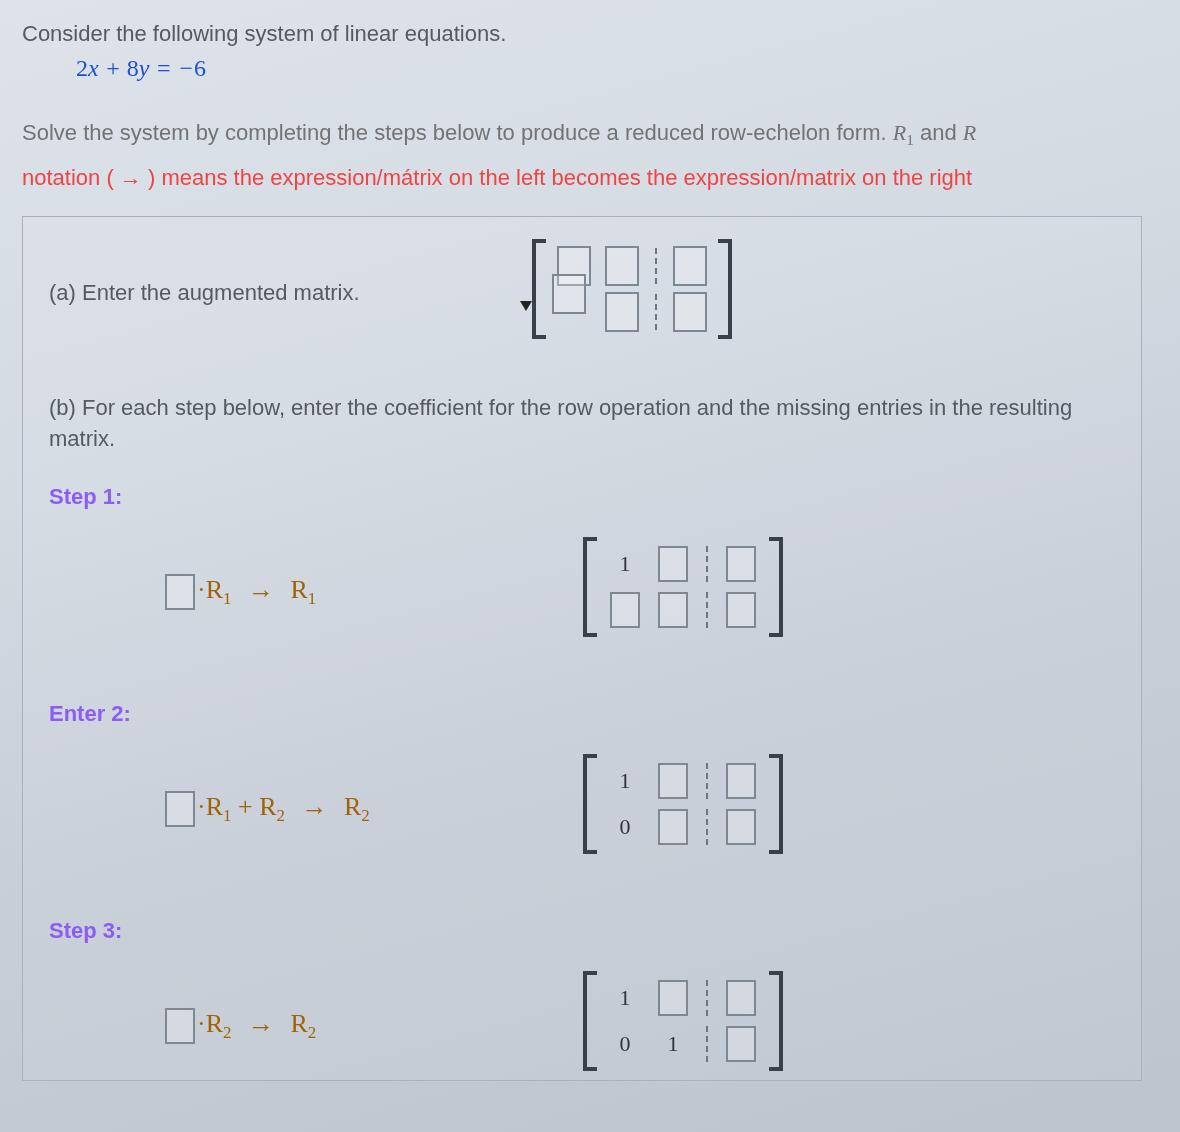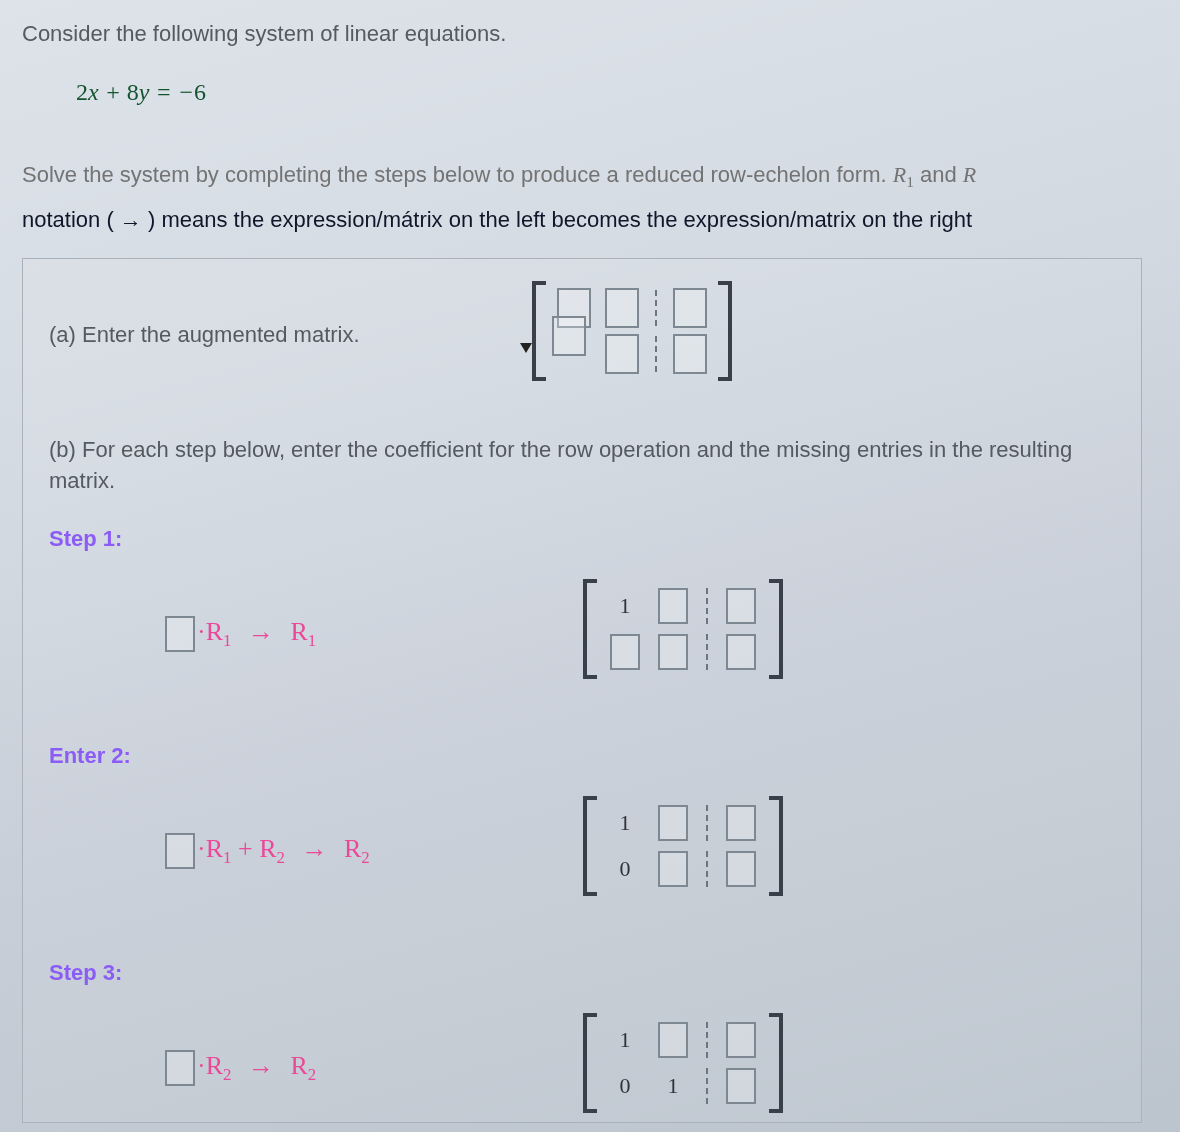--- a/index.html
+++ b/index.html
@@ -6,34 +6,34 @@
   html, body { width: 1180px; height: 1132px; }
   body {
     font-family: Arial, Helvetica, sans-serif;
     background: linear-gradient(165deg, #dde3e9 0%, #d4dae2 35%, #c8cfd8 60%, #bcc4ce 100%);
     color: #3a3f44;
     font-size: 22px;
     line-height: 1.45;
     padding: 18px 0 0 22px;
     overflow: hidden;
   }
-  .intro { font-weight: 500; color: #545a61; margin-bottom: 24px; }
+  .intro { font-weight: 500; color: #545a61; }
   .equations {
     font-family: "Times New Roman", serif;
     font-style: italic;
-    color: #14532d;
+    color: #1d4ed8;
     font-size: 24px;
-    margin: 0 0 48px 54px;
+    margin: 0 0 30px 54px;
     line-height: 1.55;
   }
   .num { font-style: normal; }
   .instr { color: #737373; margin-bottom: 10px; white-space: nowrap; }
   .instr .serif { font-family: "Times New Roman", serif; font-style: italic; }
   .instr .sub { font-size: 0.7em; vertical-align: sub; font-style: normal; }
-  .instr2 { color: #0f172a; margin-bottom: 22px; white-space: nowrap; }
+  .instr2 { color: #ef4444; margin-bottom: 22px; white-space: nowrap; }
 
   .panel {
     border: 1px solid #a9b1bb;
     background: rgba(255,255,255,0.06);
     width: 1120px;
     padding: 0;
   }
   .panel-inner { position: relative; }
 
   .sect { padding: 22px 26px 4px 26px; }
@@ -45,21 +45,21 @@
   .step-title { color: #8b5cf6; font-weight: 600; padding: 22px 26px 6px 26px; font-size: 22px; }
 
   .step-body { display: flex; align-items: center; padding: 18px 0 30px 0; }
   .op-col { width: 560px; padding-left: 140px; }
   .mat-col { }
 
   
   .op {
     font-family: "Times New Roman", serif;
     font-size: 26px;
-    color: #ec4899;
+    color: #a16207;
     white-space: nowrap;
   }
   .op .sub { font-size: 0.65em; vertical-align: sub; }
   .op .arrow { display: inline-block; padding: 0 10px; }
 
   
   .ibox {
     display: inline-block;
     width: 30px; height: 36px;
     border: 2px solid #7e8892;

